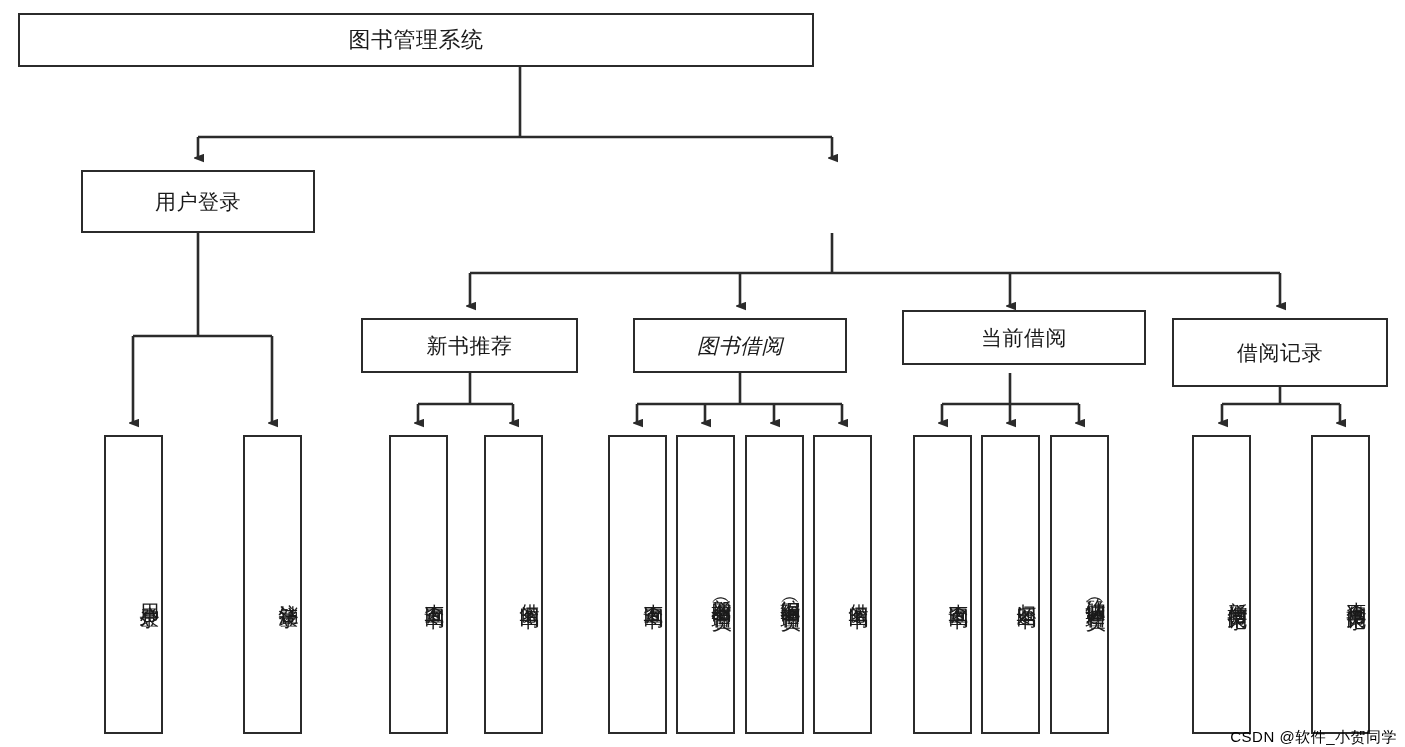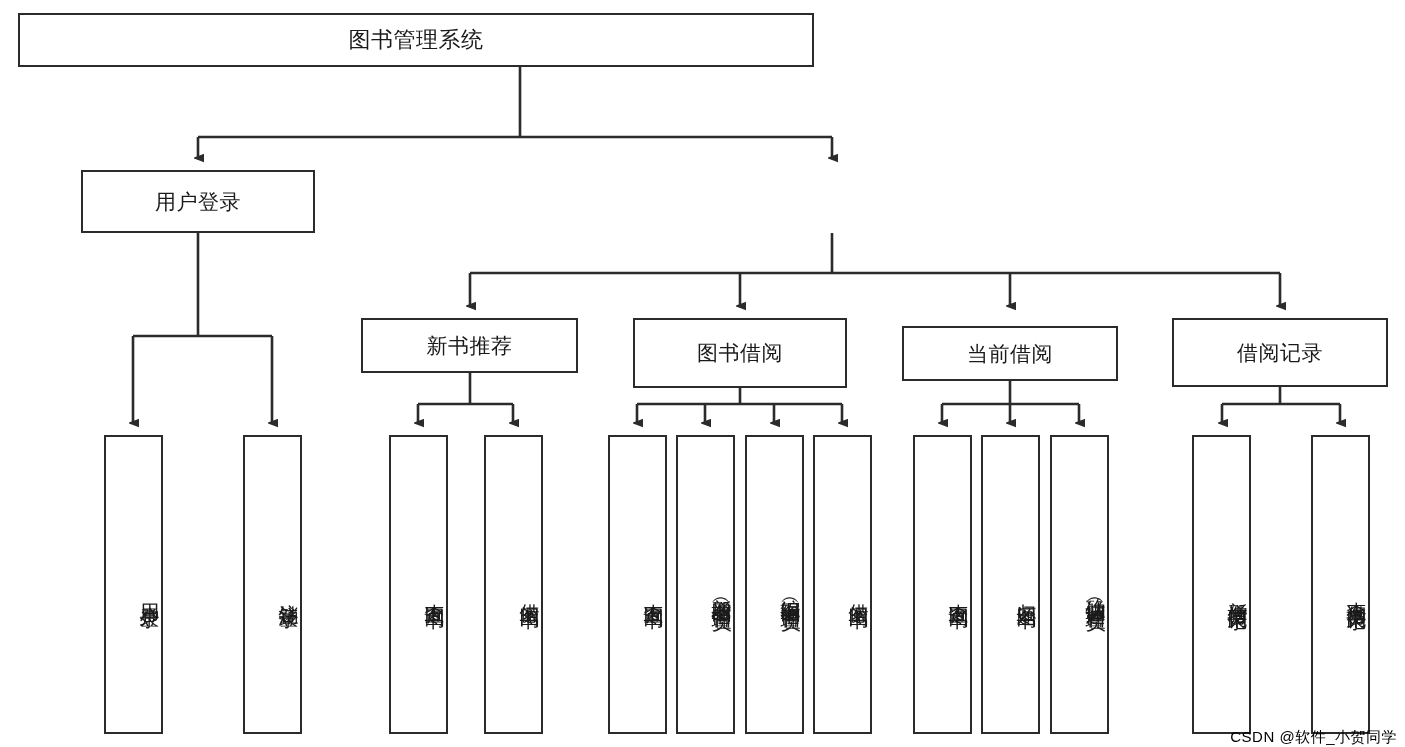--- a/index.html
+++ b/index.html
@@ -128,24 +128,24 @@
     <span>图书管理系统</span>
   </div>
 
   <div class="node horiz" style="left:81px; top:170px; width:234px; height:63px;">
     <span>用户登录</span>
   </div>
 
   <div class="node horiz" style="left:361px; top:318px; width:217px; height:55px;">
     <span>新书推荐</span>
   </div>
-  <div class="node horiz" style="left:633px; top:318px; width:214px; height:70px;">
+  <div class="node horiz" style="left:633px; top:318px; width:214px; height:55px;font-style:italic;">
     <span>图书借阅</span>
   </div>
-  <div class="node horiz" style="left:902px; top:326px; width:216px; height:55px;">
+  <div class="node horiz" style="left:902px; top:310px; width:244px; height:55px;">
     <span>当前借阅</span>
   </div>
   <div class="node horiz" style="left:1172px; top:318px; width:216px; height:69px;">
     <span>借阅记录</span>
   </div>
 
   <div class="node vert" style="left:104px; top:435px; width:59px; height:299px;">
     <span class="vlabel">用户登录</span>
   </div>
   <div class="node vert" style="left:243px; top:435px; width:59px; height:299px;">

